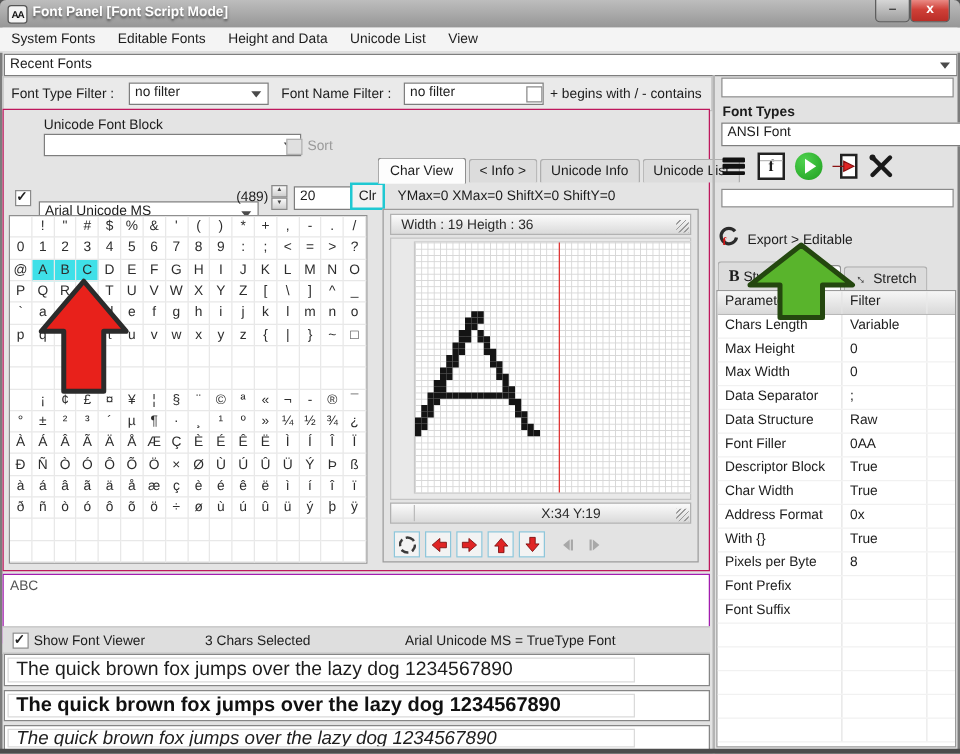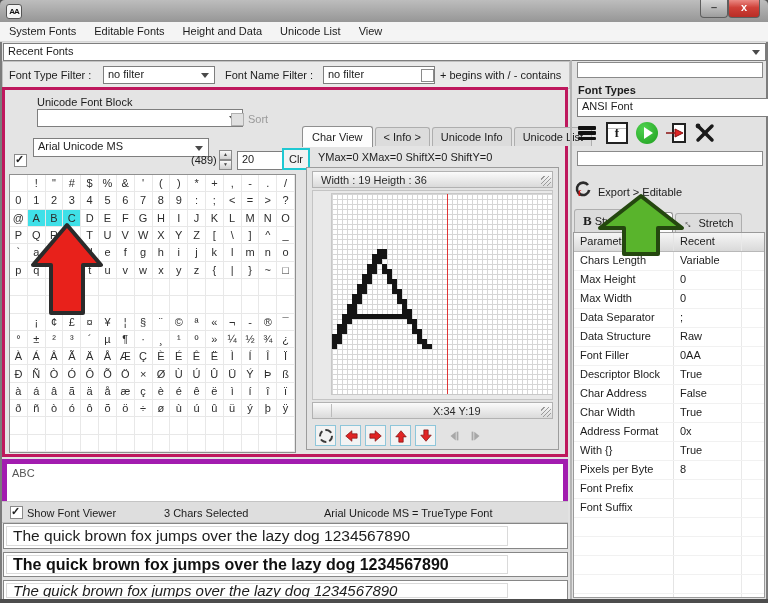--- a/index.html
+++ b/index.html
@@ -36,21 +36,21 @@
   
   .filterbar{left:2px;top:61px;width:566px;height:26px;background:#eaeaea;
     border:1px solid #c2c2c2;}
   .checkbox{width:11px;height:11px;background:#fff;border:1px solid #8a8a8a;position:absolute;}
   .checkbox.checked::after{content:"✓";position:absolute;left:0px;top:-2px;font-size:11px;
     font-weight:bold;color:#222;}
   .checkbox.disabled{background:#e0e0e0;border-color:#b0b0b0;}
 
   
   .left-panel{left:2px;top:87px;width:566px;height:370px;background:#e4e4e4;
-    border:3px solid #be185d;box-sizing:border-box;}
+    border:1px solid #be185d;box-sizing:border-box;}
   .label{position:absolute;white-space:nowrap;}
   .label.gray{color:#9a9a9a;}
   .spinner{position:absolute;width:13px;height:18px;}
   .spinner div{height:8px;background:linear-gradient(#fafafa,#cfcfcf);border:1px solid #8a8a8a;
     font-size:5px;line-height:7px;text-align:center;color:#444;}
   .clr-btn{position:absolute;border:2px solid #1fc8d2;background:#f2f2f2;width:24px;height:18px;
     text-align:center;line-height:18px;color:#222;}
   .char-grid{position:absolute;left:4px;top:84px;width:285px;height:277px;background:#fff;
     border:1px solid #8f8f8f;display:grid;grid-template-columns:repeat(16,1fr);
     grid-template-rows:repeat(16,1fr);}
@@ -103,41 +103,42 @@
   .pt-head{display:flex;height:18px;background:linear-gradient(#f6f6f6,#d9d9d9);
     border-bottom:1px solid #b8b8b8;font-size:11px;}
   .pt-row{display:flex;height:18px;border-bottom:1px solid #f1f1f1;}
   .pt-c1{width:100px;padding:2px 0 0 6px;border-right:1px solid #e4e4e4;box-sizing:border-box;
     white-space:nowrap;overflow:hidden;}
   .pt-c2{width:68px;padding:2px 0 0 6px;border-right:1px solid #e9e9e9;box-sizing:border-box;
     white-space:nowrap;}
   .pt-c3{flex:1;}
 
   
-  .abc-box{left:2px;top:459px;width:566px;height:56px;background:#fff;border:5px solid #a21caf;
+  .abc-box{left:2px;top:459px;width:566px;height:56px;background:#fff;border:1px solid #a21caf;
     box-sizing:border-box;padding:3px 5px;color:#555;}
   .statusrow{left:2px;top:501px;width:566px;height:20px;background:#dedede;
     border-top:1px solid #c4c4c4;border-bottom:1px solid #c4c4c4;}
   .preview{position:absolute;left:3px;width:565px;background:#fff;border:1px solid #868686;
     box-sizing:border-box;}
   .preview .inner{position:absolute;left:2px;top:2px;bottom:2px;width:494px;
     border:1px solid #dadada;display:flex;align-items:center;padding-left:6px;
     white-space:nowrap;overflow:hidden;}
   .pv-regular{font-size:15.5px;color:#1d1d1d;}
   .pv-bold{font-size:16px;font-weight:bold;color:#111;}
   .pv-italic{font-size:15px;font-style:italic;color:#1d1d1d;}
   .bottom-border{position:absolute;left:0;right:0;bottom:0;height:4px;background:#4d4d4d;}
 </style>
 </head>
 <body>
 
 <div class="screen">
 
   <div class="titlebar">
     <div class="app-logo">AA</div>
+    <div class="title-text">Font Panel [Font Script Mode]</div>
     <div class="winbtn btn-min">–</div>
     <div class="winbtn btn-close">x</div>
   </div>
 
   <div class="menubar"><span class="menu-item">System Fonts</span><span class="menu-item">Editable Fonts</span><span class="menu-item">Height and Data</span><span class="menu-item">Unicode List</span><span class="menu-item">View</span></div>
 
   <div class="combo abs recent-combo">Recent Fonts</div>
 
   <div class="abs filterbar">
     <div class="label" style="left:6px;top:7px;">Font Type Filter :</div>
@@ -148,21 +149,21 @@
     <div class="label" style="left:437px;top:7px;">+ begins with / - contains</div>
   </div>
 
   <div class="abs left-panel">
     <div class="label" style="left:32px;top:6px;">Unicode Font Block</div>
     <div class="combo" style="left:32px;top:19px;width:182px;height:16px;position:absolute;"></div>
     <div class="checkbox disabled" style="left:226px;top:23px;"></div>
     <div class="label gray" style="left:243px;top:23px;">Sort</div>
 
     <div class="checkbox checked" style="left:9px;top:64px;"></div>
-    <div class="combo" style="left:28px;top:48px;width:152px;height:17px;position:absolute;">Arial Unicode MS</div>
+    <div class="combo" style="left:28px;top:73px;width:152px;height:17px;position:absolute;">Arial Unicode MS</div>
     <div class="label" style="left:186px;top:64px;">(489)</div>
     <div class="spinner" style="left:214px;top:60px;">
       <div>▲</div>
       <div>▼</div>
     </div>
     <div class="combo" style="left:232px;top:61px;width:38px;height:17px;position:absolute;">20</div>
     <div class="clr-btn" style="left:277px;top:58px;">Clr</div>
 
     <div class="char-grid">
         <div class="cg-cell"> </div>
@@ -617,21 +618,21 @@
       </div>
       <div class="tab">
         <span style="display:inline-block;transform:rotate(45deg);font-weight:bold;color:#444;">↔</span>
         <span>Stretch</span>
       </div>
     </div>
 
     <div class="param-table" style="left:573px;top:232px;width:192px;height:366px;">
       <div class="pt-head">
         <div class="pt-c1">Parameter</div>
-        <div class="pt-c2">Recent</div>
+        <div class="pt-c2">Filter</div>
         <div class="pt-c3"></div>
       </div>
       <div>
           <div class="pt-row">
             <div class="pt-c1">Chars Length</div>
             <div class="pt-c2">Variable</div>
             <div class="pt-c3"></div>
           </div>
           <div class="pt-row">
             <div class="pt-c1">Max Height</div>
@@ -654,25 +655,20 @@
             <div class="pt-c3"></div>
           </div>
           <div class="pt-row">
             <div class="pt-c1">Font Filler</div>
             <div class="pt-c2">0AA</div>
             <div class="pt-c3"></div>
           </div>
           <div class="pt-row">
             <div class="pt-c1">Descriptor Block</div>
             <div class="pt-c2">True</div>
-            <div class="pt-c3"></div>
-          </div>
-          <div class="pt-row">
-            <div class="pt-c1">Char Address</div>
-            <div class="pt-c2">False</div>
             <div class="pt-c3"></div>
           </div>
           <div class="pt-row">
             <div class="pt-c1">Char Width</div>
             <div class="pt-c2">True</div>
             <div class="pt-c3"></div>
           </div>
           <div class="pt-row">
             <div class="pt-c1">Address Format</div>
             <div class="pt-c2">0x</div>

